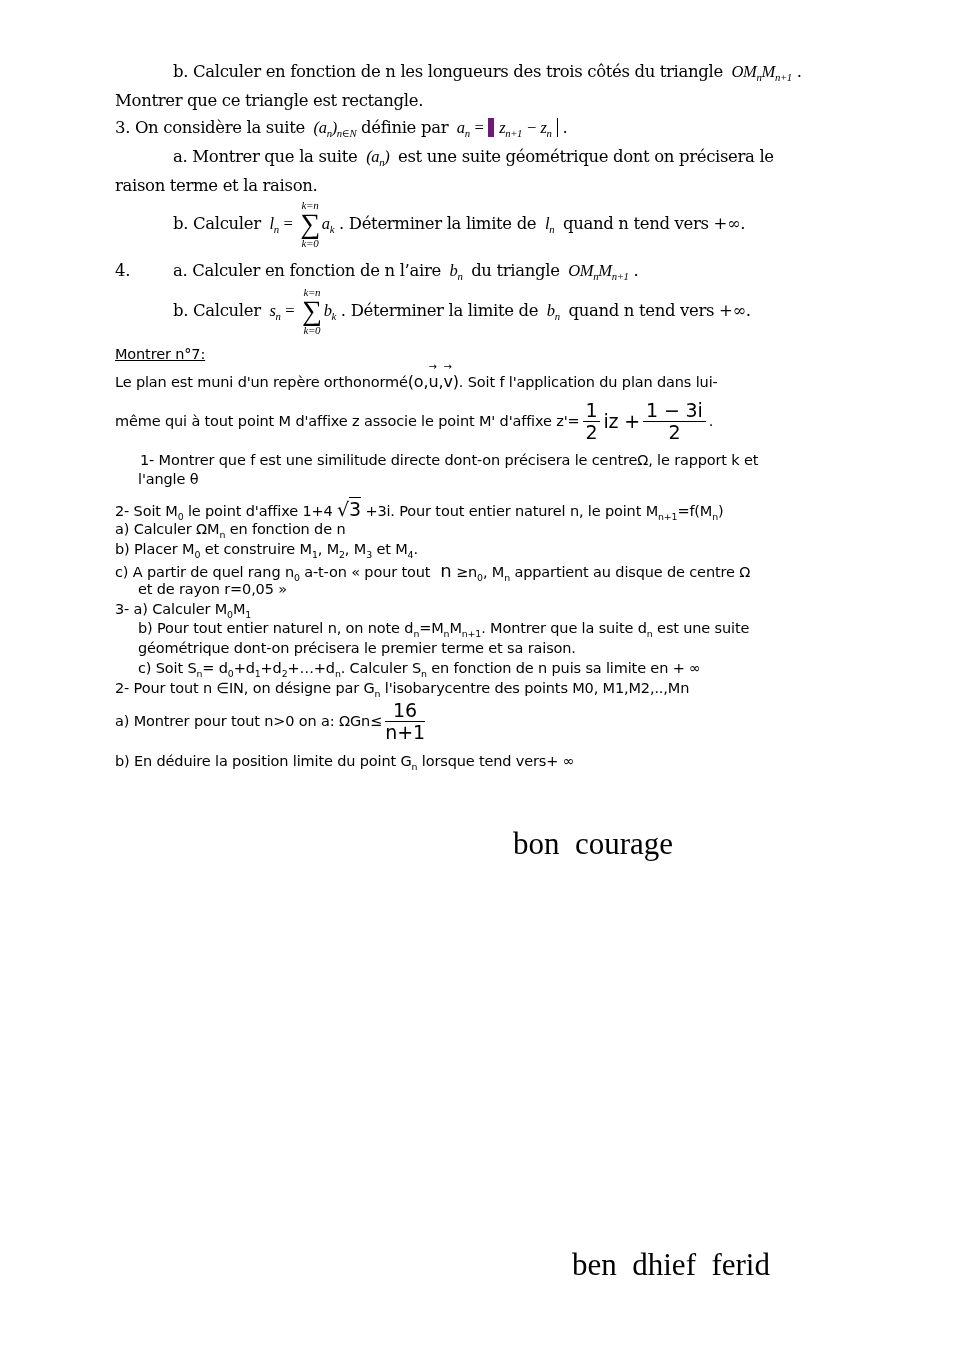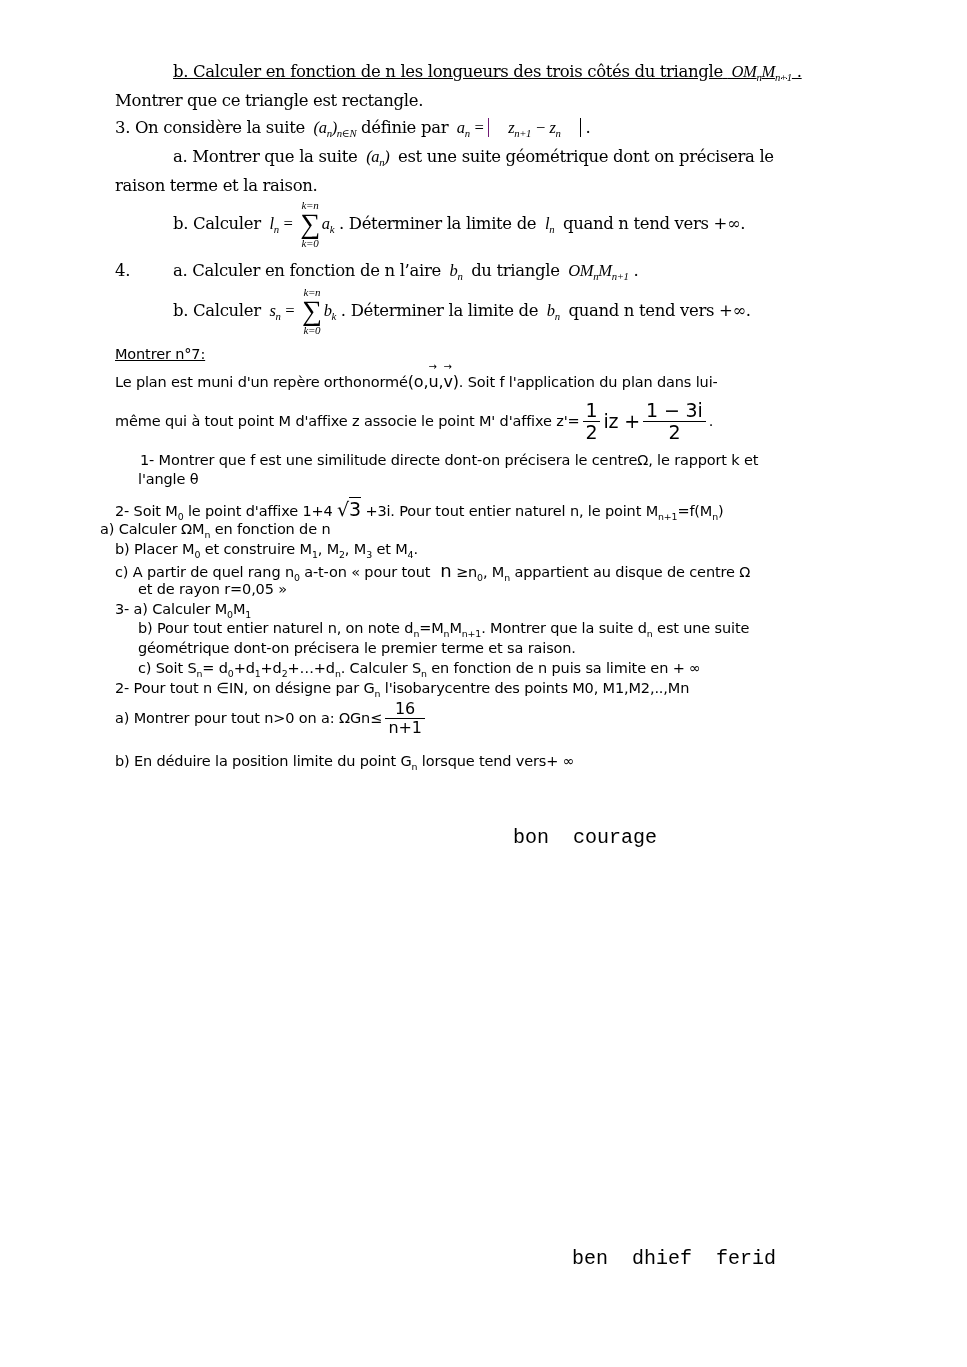--- a/index.html
+++ b/index.html
@@ -8,30 +8,30 @@
     .sans { font-family: "DejaVu Sans", "Liberation Sans", sans-serif; font-size: 14.5px; letter-spacing: -0.15px; }
     .ln { position: absolute; white-space: nowrap; line-height: 1; }
     .m { font-family: "Liberation Serif", "DejaVu Serif", serif; font-style: italic; }
     sub, sup { font-size: 65%; line-height: 0; }
     .frac { display: inline-block; vertical-align: middle; text-align: center; margin: 0 3px; }
     .frac .num { display: block; border-bottom: 1px solid #000; padding: 0 3px; line-height: 1.1; }
     .frac .den { display: block; line-height: 1.1; }
     .sigma { display: inline-block; vertical-align: middle; text-align: center; margin: 0 2px; font-family: "Liberation Serif", serif; }
     .sigma .lim { display: block; font-size: 11px; font-style: italic; line-height: 1; }
     .sigma .sym { display: block; font-size: 28px; line-height: 0.95; }
-    .big { font-family: Liberation Mono, monospace; font-size: 20px; letter-spacing: 0; }
+    .big { font-family: Liberation Serif, serif; font-size: 31px; letter-spacing: 0; }
     .u { text-decoration: underline; }
     .vec { position: relative; display: inline-block; }
     .vec::before { content: "\2192"; position: absolute; top: -12px; left: 0; font-size: 10px; }
-    .abs { border-left: 1px solid #701a75; border-right: 1px solid #000; padding: 0 19px; }
+    .abs { border-left: 6px solid #701a75; border-right: 1px solid #000; padding: 0 5px; }
   </style>
 </head>
 <body>
 
-<div class="ln serif" style="left:173px;top:64px;text-decoration:underline;">
+<div class="ln serif" style="left:173px;top:64px;">
   <span>b. Calculer en fonction de n les longueurs des trois côtés du triangle</span>
   <span class="m">&nbsp;OM<sub>n</sub>M<sub>n+1</sub></span> .
 </div>
 <div class="ln serif" style="left:115px;top:93px;">Montrer que ce triangle est rectangle.</div>
 
 <div class="ln serif" style="left:115px;top:120px;">
   <span>3. On considère la suite</span>
   <span class="m">&nbsp;(a<sub>n</sub>)<sub>n∈N</sub></span>
   <span>définie par</span>
   <span class="m">&nbsp;a<sub>n</sub> = <span class="abs">z<sub>n+1</sub> − z<sub>n</sub></span></span> .
@@ -83,21 +83,21 @@
 <div class="ln sans" style="left:110px;top:453px;margin-left:30px;">1- Montrer que f est une similitude directe dont-on précisera le centreΩ, le rapport k et</div>
 <div class="ln sans" style="left:138px;top:472px;">l'angle θ</div>
 
 <div class="ln sans" style="left:115px;top:500px;">
   <span>2- Soit M</span><sub>0</sub>
   <span>le point d'affixe 1+4</span>
   <span style="font-size:19px;">√<span style="border-top:1px solid #000;">3</span></span>
   <span>+3i. Pour tout entier naturel n, le point M</span><sub>n+1</sub>=f(M<sub>n</sub>)
 </div>
 
-<div class="ln sans" style="left:100px;top:522px;">
+<div class="ln sans" style="left:115px;top:522px;">
   <span>a) Calculer ΩM</span><sub>n</sub>
   <span>en fonction de n</span>
 </div>
 
 <div class="ln sans" style="left:115px;top:542px;">
   <span>b) Placer M</span><sub>0</sub>
   <span>et construire M</span><sub>1</sub>, M<sub>2</sub>, M<sub>3</sub> et M<sub>4</sub>.
 </div>
 
 <div class="ln sans" style="left:115px;top:562px;">
@@ -122,21 +122,21 @@
   <span>c) Soit S</span><sub>n</sub>= d<sub>0</sub>+d<sub>1</sub>+d<sub>2</sub>+…+d<sub>n</sub>. Calculer S<sub>n</sub>
   <span>en fonction de n puis sa limite en + ∞</span>
 </div>
 
 <div class="ln sans" style="left:115px;top:681px;">
   <span>2- Pour tout n ∈IN, on désigne par G</span><sub>n</sub>
   <span>l'isobarycentre des points M0, M1,M2,..,Mn</span>
 </div>
 
 <div class="ln sans" style="left:115px;top:700px;">
-  <span style="vertical-align:middle;">a) Montrer pour tout n&gt;0 on a: ΩGn≤</span><span class="frac" style="font-size:16px;min-width:40px;"><span class="num">16</span><span class="den">n+1</span></span>
+  <span style="vertical-align:middle;">a) Montrer pour tout n&gt;0 on a: ΩGn≤</span><span class="frac" style="font-size:19px;min-width:40px;"><span class="num">16</span><span class="den">n+1</span></span>
 </div>
 
 <div class="ln sans" style="left:115px;top:754px;">
   <span>b) En déduire la position limite du point G</span><sub>n</sub>
   <span>lorsque tend vers+ ∞</span>
 </div>
 
 <div class="ln big" style="left:513px;top:828px;white-space:pre;">bon  courage</div>
 <div class="ln big" style="left:572px;top:1249px;white-space:pre;">ben  dhief  ferid</div>
 

